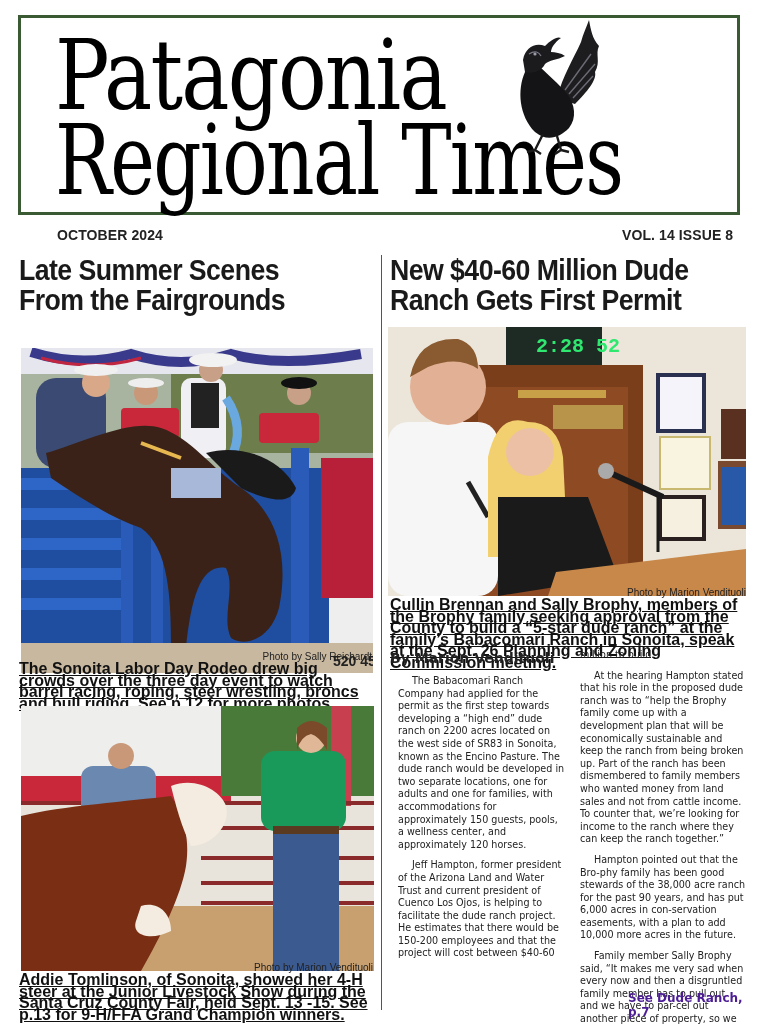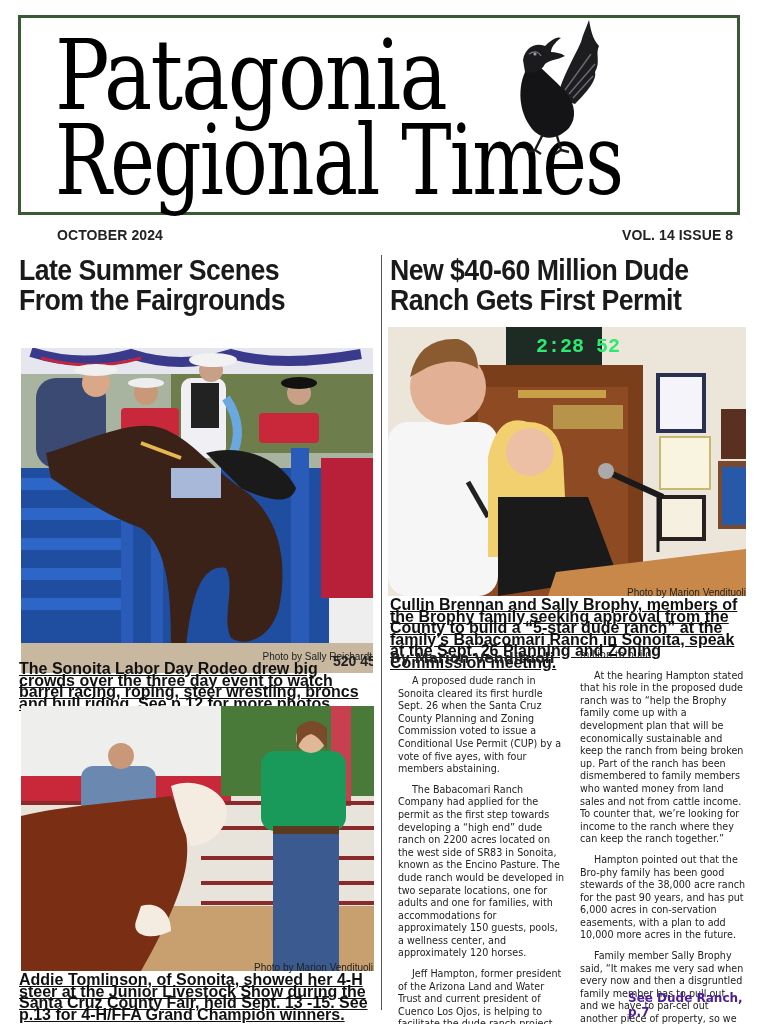--- a/index.html
+++ b/index.html
@@ -175,21 +175,21 @@
     <path d="M120 200 C135 195 150 205 150 225 C130 235 110 230 115 215 Z" fill="#f4ece0"></path>
 
     <rect x="240" y="45" width="85" height="80" rx="14" fill="#1a9a5a"></rect>
     <circle cx="290" cy="32" r="15" fill="#e0b898"></circle>
     <path d="M276 22 Q290 8 306 22 L306 44 Q298 30 290 28 Q280 30 276 44 Z" fill="#7a4a2a"></path>
     <rect x="252" y="125" width="66" height="140" fill="#3a5a90"></rect>
     <rect x="252" y="120" width="66" height="8" fill="#5a3a20"></rect>
   </svg>
 </div>
 <div class="credit" style="right:393px; top:962px;">Photo by Marion Vendituoli</div>
-<div class="caption" style="left:19px; top:974px; width:355px;">Addie Tomlinson, of Sonoita, showed her 4-H steer at the Junior Livestock Show during the Santa Cruz County Fair, held Sept. 13 -15. See p.13 for 4-H/FFA Grand Champion winners.</div>
+<div class="caption" style="left:19px; top:974px; width:355px;">Addie Tomlinson, of Sonoita, showed her 4-H steer at the Junior Livestock Show during the Santa Cruz County Fair, held Sept. 13 -15. See p.13 for 9-H/FFA Grand Champion winners.</div>
 
 <div class="headline hl-right">
   <div>New $40-60 Million Dude</div>
   <div>Ranch Gets First Permit</div>
 </div>
 
 <div class="photo" style="left:388px; top:319px; width:358px; height:269px;">
   <svg width="358" height="269" viewBox="0 0 358 269" preserveAspectRatio="none">
     <rect width="358" height="269" fill="#ece6da"></rect>
 
@@ -225,21 +225,20 @@
 
     <path d="M168 245 L358 222 L358 269 L160 269 Z" fill="#c8884a"></path>
   </svg>
 </div>
 <div class="credit" style="right:20px; top:587px;">Photo by Marion Vendituoli</div>
 <div class="caption" style="left:390px; top:599px; width:360px;">Cullin Brennan and Sally Brophy, members of the Brophy family seeking approval from the County to build a “5-star dude ranch” at the family’s Babacomari Ranch in Sonoita, speak at the Sept. 26 Planning and Zoning Commission meeting.</div>
 
 <div class="byline">By Marion Vendituoli</div>
 
 <div class="body-col" style="left:390px; top:667px; width:184px;">
-  <p>A proposed dude ranch in Sonoita cleared its first hurdle Sept. 26 when the Santa Cruz County Planning and Zoning Commission voted to issue a Conditional Use Permit (CUP) by a vote of five ayes, with four members abstaining.</p>
   <p>The Babacomari Ranch Company had applied for the permit as the first step towards developing a “high end” dude ranch on 2200 acres located on the west side of SR83 in Sonoita, known as the Encino Pasture. The dude ranch would be developed in two separate locations, one for adults and one for families, with accommodations for approximately 150 guests, pools, a wellness center, and approximately 120 horses.</p>
   <p>Jeff Hampton, former president of the Arizona Land and Water Trust and current president of Cuenco Los Ojos, is helping to facilitate the dude ranch project. He estimates that there would be 150-200 employees and that the project will cost between $40-60</p>
 </div>
 
 <div class="body-col" style="left:572px; top:641px; width:182px;">
   <p class="noindent">million to build.</p>
   <p>At the hearing Hampton stated that his role in the proposed dude ranch was to “help the Brophy family come up with a development plan that will be economically sustainable and keep the ranch from being broken up. Part of the ranch has been dismembered to family members who wanted money from land sales and not from cattle income. To counter that, we’re looking for income to the ranch where they can keep the ranch together.”</p>
   <p>Hampton pointed out that the Bro-phy family has been good stewards of the 38,000 acre ranch for the past 90 years, and has put 6,000 acres in con-servation easements, with a plan to add 10,000 more acres in the future.</p>
   <p>Family member Sally Brophy said, “It makes me very sad when every now and then a disgruntled family member has to pull out and we have to par-cel out another piece of property, so we do need to at least [have] a small revenue stream to keep this property going.”</p>
 </div>

